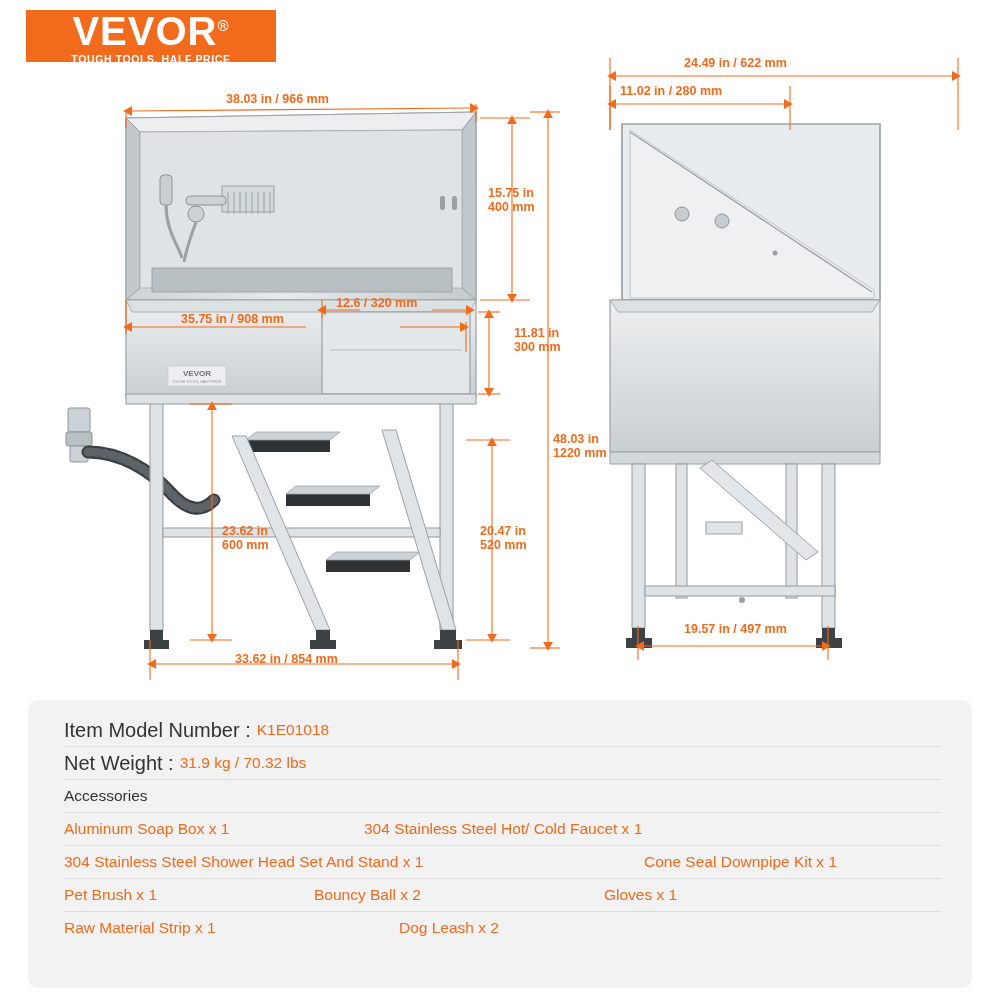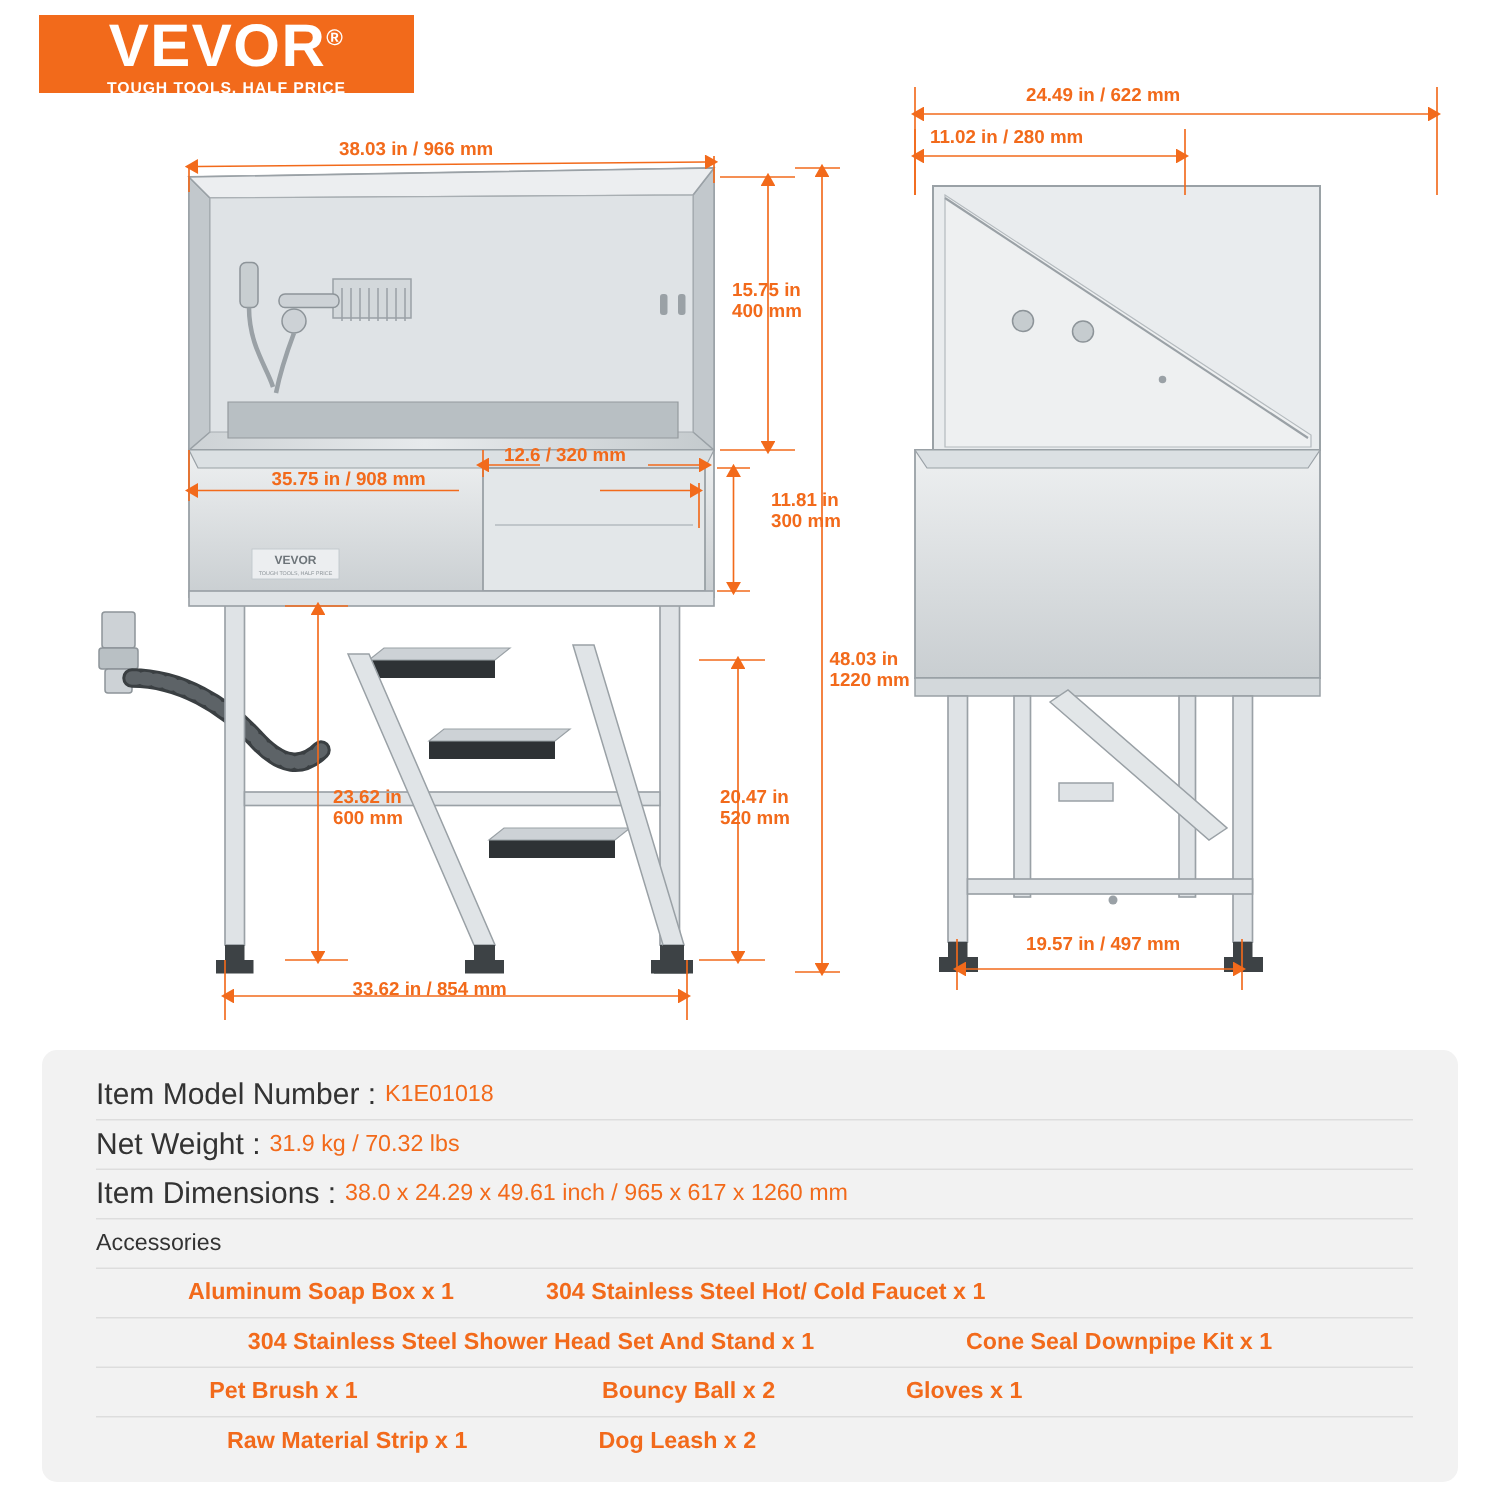--- a/index.html
+++ b/index.html
@@ -46,21 +46,21 @@
   .row{display:flex;border-bottom:1px solid #dddddd;height:32px;align-items:center;}
   .row:last-child{border-bottom:none;}
   .cell{display:flex;align-items:center;}
   .cell.half{width:50%;}
   .cell.full{width:100%;}
   .lab{color:#333333;font-size:20px;}
   .val{color:#f26a1b;font-size:15.5px;font-weight:normal;margin-left:6px;}
   .acc-head{color:#333333;font-size:15.5px;}
   .acc-row{display:flex;height:32px;align-items:center;border-bottom:1px solid #dddddd;}
   .acc-row:last-child{border-bottom:none;}
-  .acc-item{color:#f26a1b;font-size:15.5px;font-weight:bold;text-align:center;}
+  .acc-item{color:#f26a1b;font-size:15.5px;font-weight:normal;}
 </style>
 </head>
 <body>
 
 <div class="page">
 
   <div class="logo">
     <div class="logo-name"><span>VEVOR</span><span class="reg">®</span></div>
     <div class="logo-tag">TOUGH TOOLS, HALF PRICE</div>
   </div>
@@ -285,26 +285,20 @@
         </div>
       </div>
 
       <div class="row">
         <div class="cell half">
           <span class="lab">Net Weight :</span>
           <span class="val">31.9 kg / 70.32 lbs</span>
         </div>
       </div>
 
-      <div class="row">
-        <div class="cell full">
-          <span class="lab">Item Dimensions :</span>
-          <span class="val">38.0 x 24.29 x 49.61 inch / 965 x 617 x 1260 mm</span>
-        </div>
-      </div>
 
       <div class="row">
         <div class="cell full">
           <span class="acc-head">Accessories</span>
         </div>
       </div>
 
       <div class="acc-row">
         <div class="acc-item" style="width:300px;">Aluminum Soap Box x 1</div>
         <div class="acc-item">304 Stainless Steel Hot/ Cold Faucet x 1</div>

